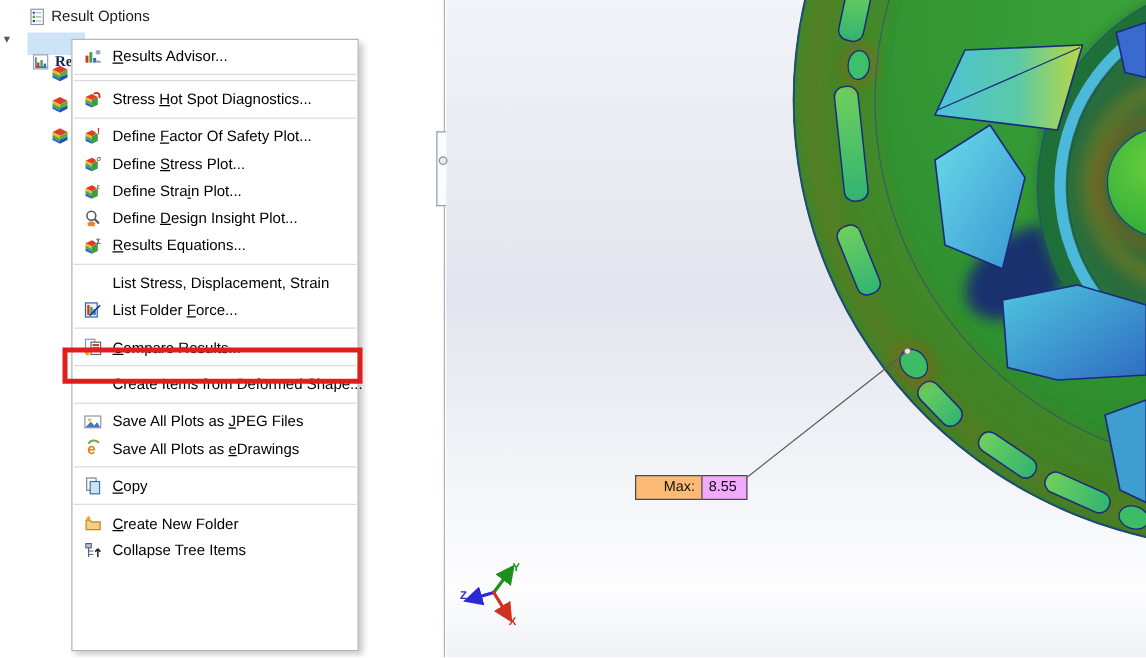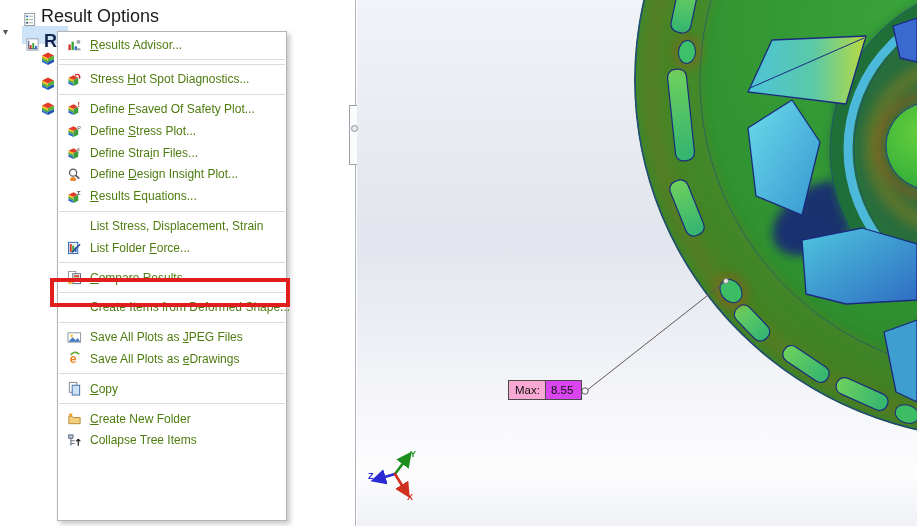--- a/index.html
+++ b/index.html
@@ -5,46 +5,46 @@
   html,body{margin:0;padding:0;background:#ffffff;}
   .stage{position:relative;width:917px;height:526px;overflow:hidden;
          font-family:"Liberation Sans","DejaVu Sans",sans-serif;background:#fff;}
   
   .gfx-bg{position:absolute;left:357px;top:0;width:560px;height:526px;
           background:linear-gradient(180deg,#f2f3f8 0%,#e8eaf1 28%,#e3e5ee 46%,#f3f4f8 72%,#fdfdfe 90%,#eff1f6 100%);}
   .gfx-svg{position:absolute;left:357px;top:0;width:560px;height:526px;z-index:2;}
   
   .panel{position:absolute;left:0;top:0;width:356px;height:526px;background:#fff;
          border-right:1px solid #aeb2ba;box-sizing:border-box;z-index:1;}
-  .trow{position:absolute;display:flex;align-items:flex-end;font-size:18px;color:#1b1b1b;white-space:nowrap;}
+  .trow{position:absolute;display:flex;align-items:flex-start;font-size:12px;color:#1b1b1b;white-space:nowrap;}
   .trow .ticon{margin-right:4px;display:inline-flex;}
   .texp{position:absolute;left:3px;top:26px;font-size:10px;color:#555;}
   .tsel{position:absolute;left:22px;top:26px;width:46px;height:18px;background:#cde4f8;}
   .cube{position:absolute;left:40px;display:inline-flex;}
   
   .split-tab{position:absolute;left:349px;top:105px;width:8px;height:60px;background:#fafbfc;
              border:1px solid #9aa0a8;border-right:none;box-sizing:border-box;z-index:2;}
   .split-dot{position:absolute;left:351px;top:125px;width:5px;height:5px;border-radius:50%;
              background:#e9ebef;border:1px solid #8b9098;z-index:3;}
   
   .menu{position:absolute;left:57px;top:31px;width:230px;height:490px;background:#fff;
         border:1px solid #b4b4b4;box-shadow:3px 3px 5px rgba(0,0,0,.22);
         padding:2px 0;box-sizing:border-box;z-index:5;}
   .mi{height:21.8px;display:flex;align-items:center;padding-left:6px;cursor:default;}
   .mic{flex:0 0 20px;width:20px;height:16px;display:flex;align-items:center;justify-content:center;}
-  .ml{font-size:12px;color:#4d7c0f;margin-left:6px;white-space:nowrap;}
+  .ml{font-size:12px;color:#000000;margin-left:6px;white-space:nowrap;}
   .ml u{text-decoration:underline;}
   .msep{height:1px;background:#dbdbdb;margin:3.5px 1px;}
   
   .redbox{position:absolute;left:50px;top:278px;width:232px;height:21px;
           border:4px solid #e01e1e;z-index:6;pointer-events:none;}
   
   .maxbox{position:absolute;left:508px;top:380px;display:flex;z-index:3;font-size:11.5px;color:#111;}
-  .maxlabel{background:#f9a8d4;border:1px solid #4a4a4a;border-right:none;padding:3px 5px 3px 6px;}
-  .maxval{background:#d946ef;border:1px solid #4a4a4a;padding:3px 8px 3px 5px;}
+  .maxlabel{background:#fdba74;border:1px solid #4a4a4a;border-right:none;padding:3px 5px 3px 22px;}
+  .maxval{background:#f0abfc;border:1px solid #4a4a4a;padding:3px 8px 3px 5px;}
 </style>
 </head>
 <body>
 
 <div class="stage">
 
   <div class="gfx-bg"></div>
 
   <svg class="gfx-svg" viewBox="357 0 560 526">
     <defs>
@@ -178,21 +178,21 @@
             <line x1="7.2" y1="4.5" x2="11.8" y2="4.5" stroke="#9aa"></line>
             <circle cx="5.4" cy="8" r="1.1" fill="#3fa33c"></circle>
             <line x1="7.2" y1="8" x2="11.8" y2="8" stroke="#9aa"></line>
             <circle cx="5.4" cy="11.5" r="1.1" fill="#3a4656"></circle>
             <line x1="7.2" y1="11.5" x2="11.8" y2="11.5" stroke="#9aa"></line>
           </svg>
       </span>
       <span>Result Options</span>
     </div>
 
-    <div class="trow" style="left:25px;top:31px;">
+    <div class="trow" style="left:25px;top:42px;font-family:Liberation Serif, serif;">
       <span class="ticon">
         <svg width="15" height="15" viewBox="0 0 16 16">
             <rect x="2" y="2" width="12" height="12" fill="#fff" stroke="#98a0ac"></rect>
             <path d="M4,4 V12.5 H13" stroke="#233a66" fill="none"></path>
             <rect x="5" y="8.5" width="2" height="4" fill="#d23425"></rect>
             <rect x="7.8" y="6.5" width="2" height="6" fill="#3fa33c"></rect>
             <rect x="10.6" y="9.5" width="2" height="3" fill="#2b66cc"></rect>
           </svg>
       </span>
       <span style="font-weight:bold;color:#15244d;">Re</span>
@@ -272,21 +272,21 @@
           <svg width="15" height="15" viewBox="0 0 16 16">
             <polygon points="1.5,6 7,3.5 12,6 7,8.5" fill="#e03c28"></polygon>
             <polygon points="1.5,6 7,8.5 7,10.6 1.5,8.1" fill="#f0b81e"></polygon>
             <polygon points="1.5,8.1 7,10.6 7,12.7 1.5,10.2" fill="#43ad3c"></polygon>
             <polygon points="1.5,10.2 7,12.7 7,15 1.5,12.5" fill="#2b66cc"></polygon>
             <polygon points="7,8.5 12,6 12,12.5 7,15" fill="#3c9e3f"></polygon>
             <circle cx="12.6" cy="3.8" r="3" fill="#fff" opacity=".85"></circle>
             <text x="11.3" y="6.4" font-size="7.5" font-weight="bold" fill="#d42020">!</text>
           </svg>
         </span>
-      <span class="ml"><span>Define </span><u>F</u><span>saved Of Safety Plot...</span></span>
+      <span class="ml"><span>Define </span><u>F</u><span>actor Of Safety Plot...</span></span>
     </div>
 
     <div class="mi">
       <span class="mic">
           <svg width="15" height="15" viewBox="0 0 16 16">
             <polygon points="1.5,6 7,3.5 12,6 7,8.5" fill="#e03c28"></polygon>
             <polygon points="1.5,6 7,8.5 7,10.6 1.5,8.1" fill="#f0b81e"></polygon>
             <polygon points="1.5,8.1 7,10.6 7,12.7 1.5,10.2" fill="#43ad3c"></polygon>
             <polygon points="1.5,10.2 7,12.7 7,15 1.5,12.5" fill="#2b66cc"></polygon>
             <polygon points="7,8.5 12,6 12,12.5 7,15" fill="#3c9e3f"></polygon>
@@ -303,21 +303,21 @@
           <svg width="15" height="15" viewBox="0 0 16 16">
             <polygon points="1.5,6 7,3.5 12,6 7,8.5" fill="#e03c28"></polygon>
             <polygon points="1.5,6 7,8.5 7,10.6 1.5,8.1" fill="#f0b81e"></polygon>
             <polygon points="1.5,8.1 7,10.6 7,12.7 1.5,10.2" fill="#43ad3c"></polygon>
             <polygon points="1.5,10.2 7,12.7 7,15 1.5,12.5" fill="#2b66cc"></polygon>
             <polygon points="7,8.5 12,6 12,12.5 7,15" fill="#3c9e3f"></polygon>
             <circle cx="12.6" cy="3.8" r="3" fill="#fff" opacity=".85"></circle>
             <text x="10.9" y="6.2" font-size="6.5" fill="#444">ε</text>
           </svg>
         </span>
-      <span class="ml"><span>Define Stra</span><u>i</u><span>n Files...</span></span>
+      <span class="ml"><span>Define Stra</span><u>i</u><span>n Plot...</span></span>
     </div>
 
     <div class="mi">
       <span class="mic">
           <svg width="15" height="15" viewBox="0 0 16 16">
             <path d="M3,12.5 q3.5,-3.5 7,0 l-1,2.5 h-5 Z" fill="#e8882a"></path>
             <circle cx="6.5" cy="6" r="3.8" fill="#fff" stroke="#555" stroke-width="1.3"></circle>
             <line x1="9.4" y1="8.9" x2="13" y2="12.5" stroke="#555" stroke-width="1.8"></line>
           </svg>
         </span>

